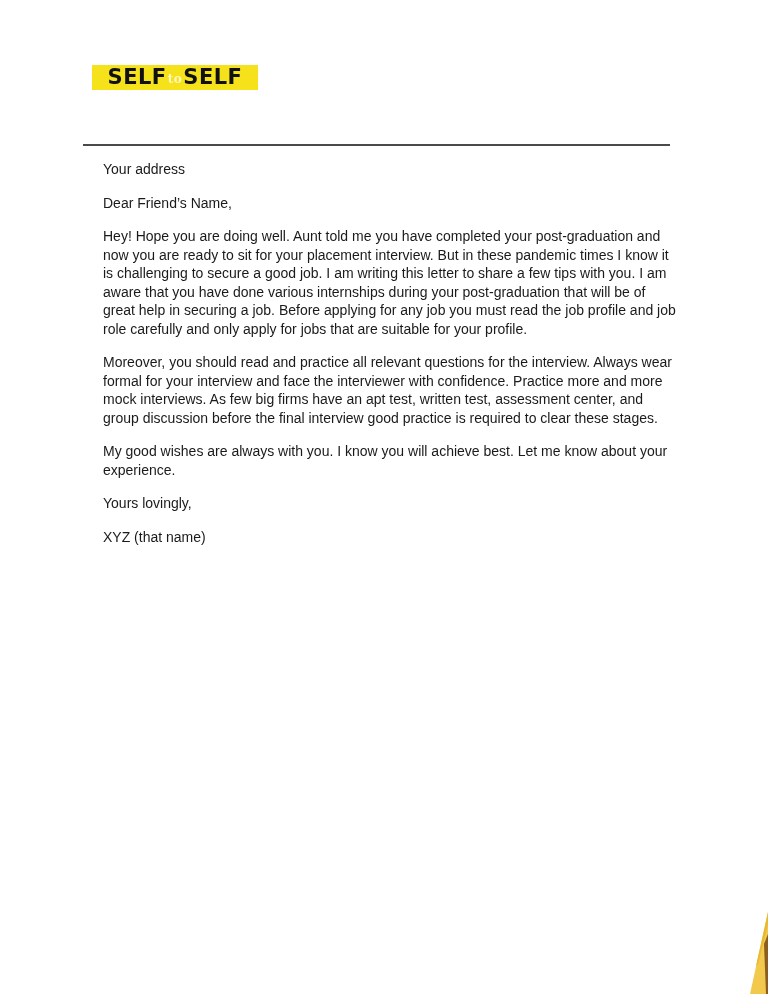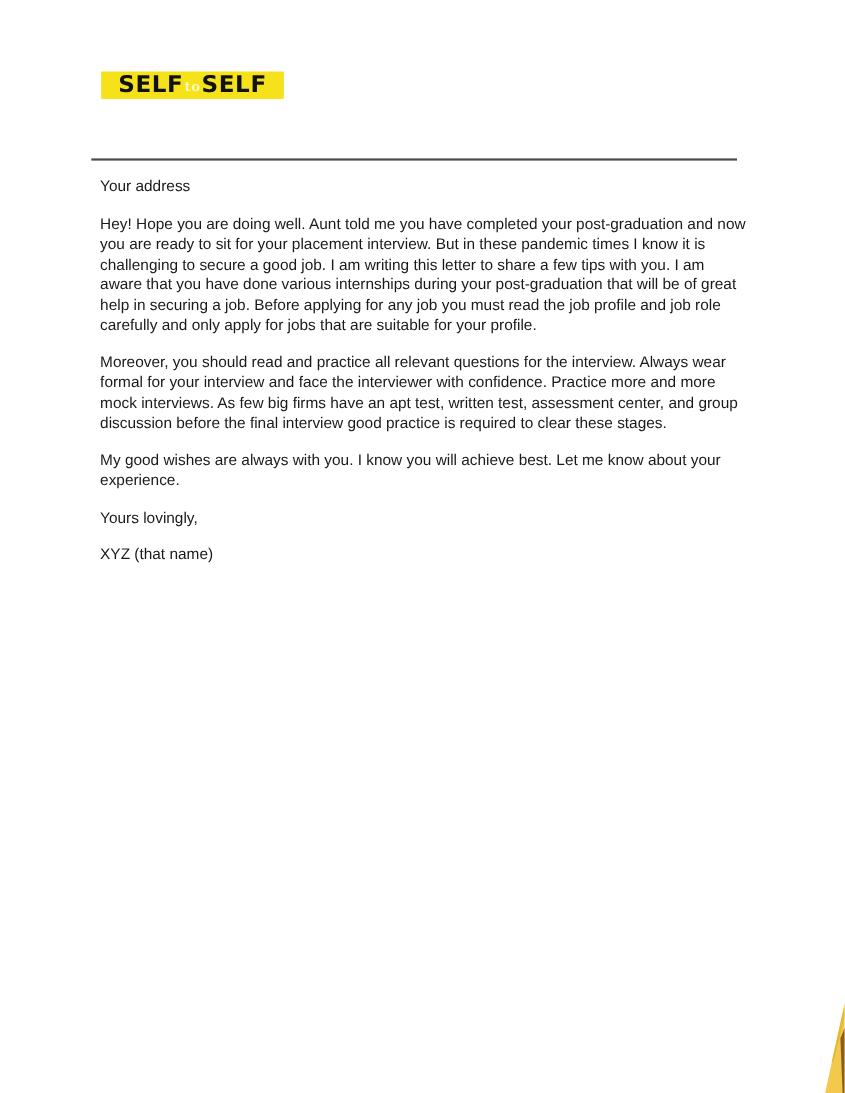--- a/index.html
+++ b/index.html
@@ -52,21 +52,21 @@
     }
     .letter {
       position: absolute;
       left: 91px;
       top: 160px;
       width: 590px;
       font-size: 14px;
       line-height: 18.5px;
     }
     .letter p {
-      margin: 0 0 15px 0;
+      margin: 0 0 15px 12px;
     }
     .corner-deco {
       position: absolute;
       right: 0;
       bottom: 0;
       width: 40px;
       height: 90px;
     }
   </style>
 </head>
@@ -75,20 +75,21 @@
 <div class="logo">
   <span>SELF</span>
   <span class="logo-to">to</span>
   <span>SELF</span>
 </div>
 
 <div class="rule"></div>
 
 <div class="letter">
   <p>Your address</p>
+  <p>Dear Friend’s Name,</p>
   <p>Hey! Hope you are doing well. Aunt told me you have completed your post-graduation and now you are ready to sit for your placement interview. But in these pandemic times I know it is challenging to secure a good job. I am writing this letter to share a few tips with you. I am aware that you have done various internships during your post-graduation that will be of great help in securing a job. Before applying for any job you must read the job profile and job role carefully and only apply for jobs that are suitable for your profile.</p>
   <p>Moreover, you should read and practice all relevant questions for the interview. Always wear formal for your interview and face the interviewer with confidence. Practice more and more mock interviews. As few big firms have an apt test, written test, assessment center, and group discussion before the final interview good practice is required to clear these stages.</p>
   <p>My good wishes are always with you. I know you will achieve best. Let me know about your experience.</p>
   <p>Yours lovingly,</p>
   <p>XYZ (that name)</p>
 </div>
 
 <svg class="corner-deco" viewBox="0 0 40 90" xmlns="http://www.w3.org/2000/svg">
   <polygon points="40,8 40,90 22,90" fill="#f2c94c"></polygon>
   <polygon points="40,8 40,20 30,60 28,62" fill="#e8b830"></polygon>

